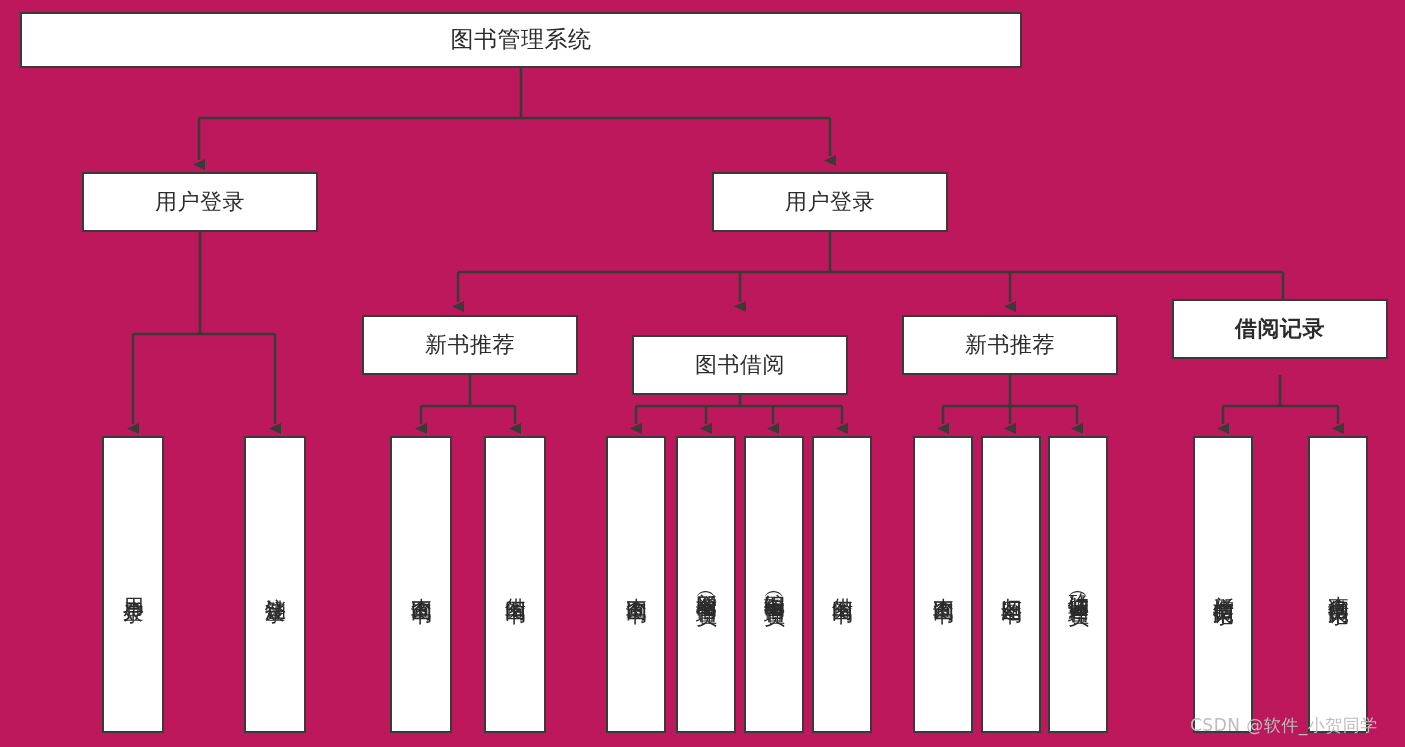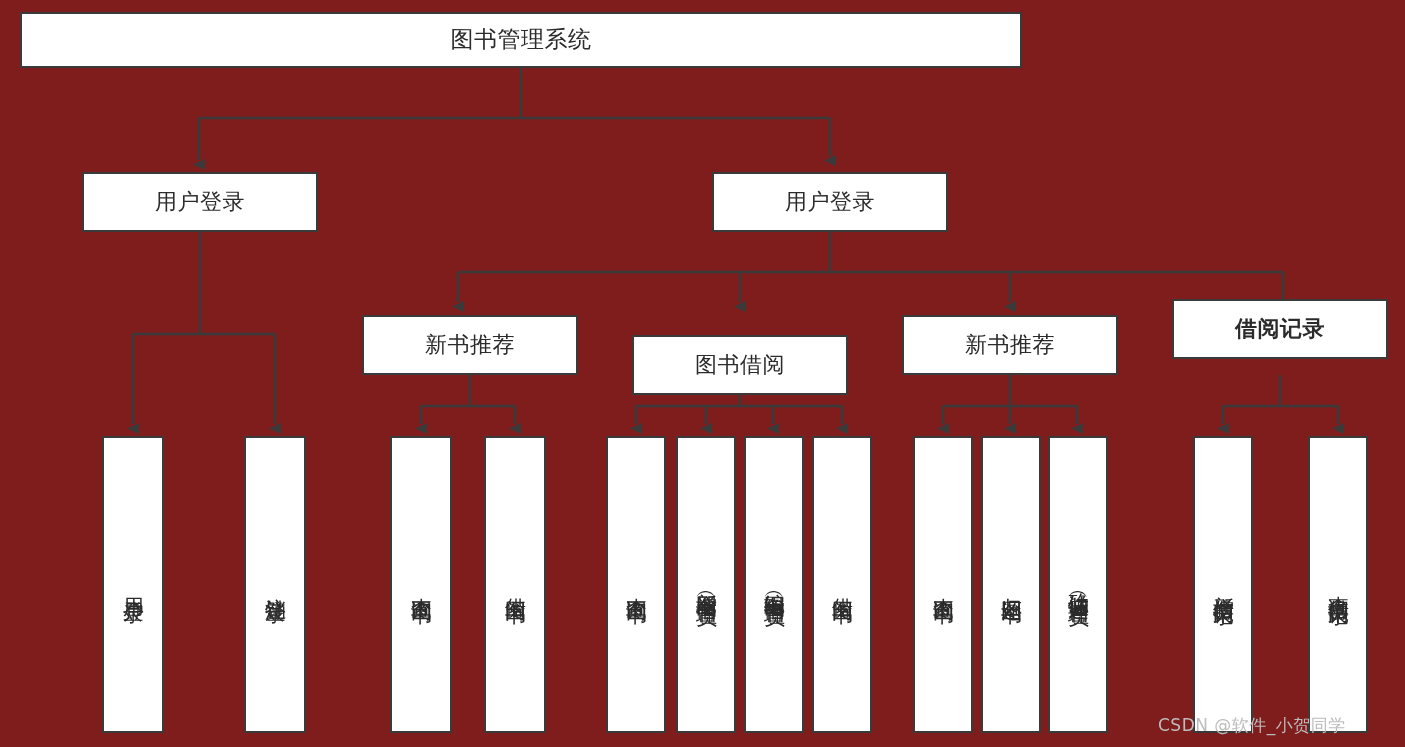--- a/index.html
+++ b/index.html
@@ -8,21 +8,21 @@
     padding: 0;
     background: #ffffff;
   }
   body {
     font-family: "DejaVu Sans", "Liberation Sans", sans-serif;
   }
   #canvas {
     position: relative;
     width: 1405px;
     height: 747px;
-    background: #7f1d1d;
+    background: #be185d;
     overflow: hidden;
   }
   svg#wires {
     position: absolute;
     left: 0;
     top: 0;
     width: 1405px;
     height: 747px;
     pointer-events: none;
   }
@@ -200,17 +200,17 @@
   </div>
 
   <div class="node vert" style="left:1193px; top:436px; width:60px; height:297px;">
     <span class="label">新增借阅记录</span>
   </div>
 
   <div class="node vert" style="left:1308px; top:436px; width:60px; height:297px;">
     <span class="label">查询借阅记录</span>
   </div>
 
-  <div class="watermark" style="left:1158px; top:714px;">
+  <div class="watermark" style="left:1190px; top:714px;">
     <span>CSDN @软件_小贺同学</span>
   </div>
 
 </div>
 
 </body></html>

